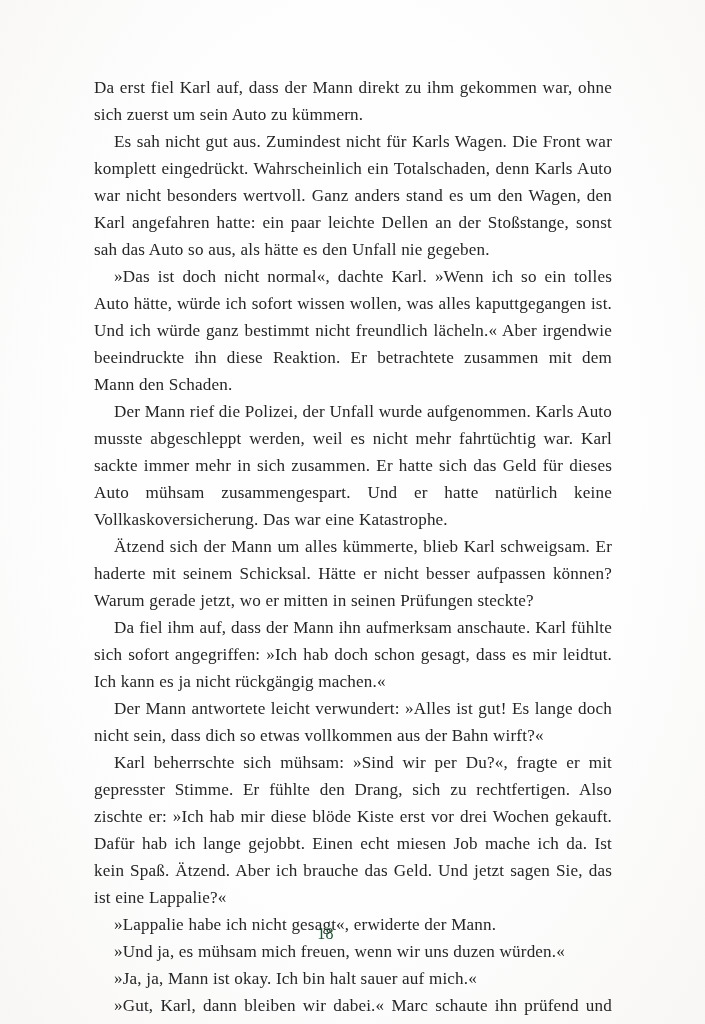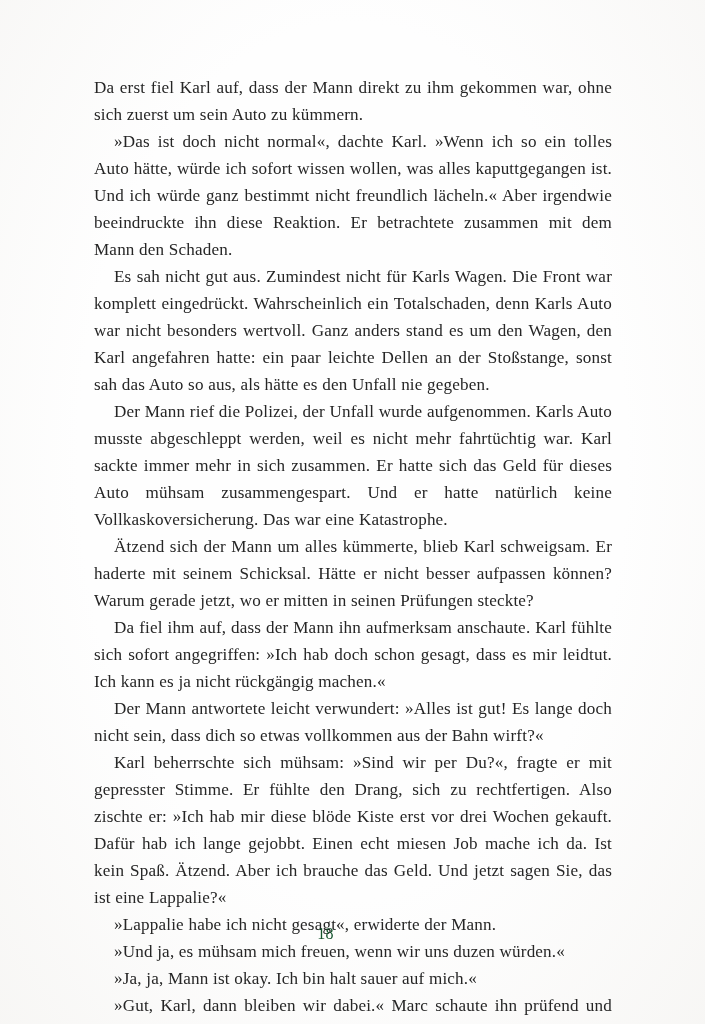--- a/index.html
+++ b/index.html
@@ -74,22 +74,22 @@
     letter-spacing: 0.02em;
   }
 </style>
 </head>
 <body>
 
 <div class="page">
 
   <div class="textblock">
     <p class="cont">Da erst fiel Karl auf, dass der Mann direkt zu ihm gekommen war, ohne sich zuerst um sein Auto zu kümmern.</p>
+    <p>Es sah nicht gut aus. Zumindest nicht für Karls Wagen. Die Front war komplett eingedrückt. Wahrscheinlich ein Totalschaden, denn Karls Auto war nicht besonders wertvoll. Ganz anders stand es um den Wagen, den Karl angefahren hatte: ein paar leichte Dellen an der Stoßstange, sonst sah das Auto so aus, als hätte es den Unfall nie gegeben.</p>
     <p>»Das ist doch nicht normal«, dachte Karl. »Wenn ich so ein tolles Auto hätte, würde ich sofort wissen wollen, was alles kaputtgegangen ist. Und ich würde ganz bestimmt nicht freundlich lächeln.« Aber irgendwie beeindruckte ihn diese Reaktion. Er betrachtete zusammen mit dem Mann den Schaden.</p>
-    <p>Es sah nicht gut aus. Zumindest nicht für Karls Wagen. Die Front war komplett eingedrückt. Wahrscheinlich ein Totalschaden, denn Karls Auto war nicht besonders wertvoll. Ganz anders stand es um den Wagen, den Karl angefahren hatte: ein paar leichte Dellen an der Stoßstange, sonst sah das Auto so aus, als hätte es den Unfall nie gegeben.</p>
     <p>Der Mann rief die Polizei, der Unfall wurde aufgenommen. Karls Auto musste abgeschleppt werden, weil es nicht mehr fahrtüchtig war. Karl sackte immer mehr in sich zusammen. Er hatte sich das Geld für dieses Auto mühsam zusammengespart. Und er hatte natürlich keine Vollkaskoversicherung. Das war eine Katastrophe.</p>
     <p>Ätzend sich der Mann um alles kümmerte, blieb Karl schweigsam. Er haderte mit seinem Schicksal. Hätte er nicht besser aufpassen können? Warum gerade jetzt, wo er mitten in seinen Prüfungen steckte?</p>
     <p>Da fiel ihm auf, dass der Mann ihn aufmerksam anschaute. Karl fühlte sich sofort angegriffen: »Ich hab doch schon gesagt, dass es mir leidtut. Ich kann es ja nicht rückgängig machen.«</p>
     <p>Der Mann antwortete leicht verwundert: »Alles ist gut! Es lange doch nicht sein, dass dich so etwas vollkommen aus der Bahn wirft?«</p>
     <p>Karl beherrschte sich mühsam: »Sind wir per Du?«, fragte er mit gepresster Stimme. Er fühlte den Drang, sich zu rechtfertigen. Also zischte er: »Ich hab mir diese blöde Kiste erst vor drei Wochen gekauft. Dafür hab ich lange gejobbt. Einen echt miesen Job mache ich da. Ist kein Spaß. Ätzend. Aber ich brauche das Geld. Und jetzt sagen Sie, das ist eine Lappalie?«</p>
     <p>»Lappalie habe ich nicht gesagt«, erwiderte der Mann.</p>
     <p>»Und ja, es mühsam mich freuen, wenn wir uns duzen würden.«</p>
     <p>»Ja, ja, Mann ist okay. Ich bin halt sauer auf mich.«</p>
     <p>»Gut, Karl, dann bleiben wir dabei.« Marc schaute ihn prüfend und gleichzeitig milde an. So, wie er ihn schon durch die Scheibe betrachtet</p>
   </div>

